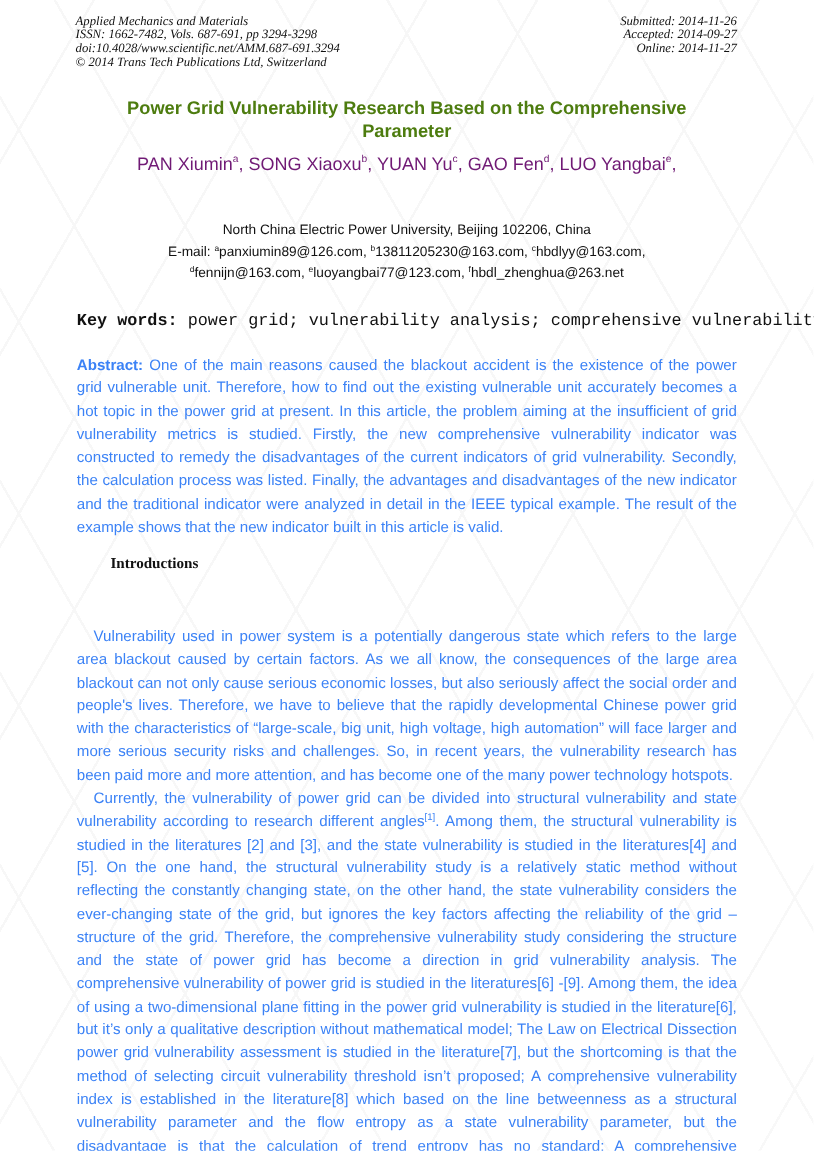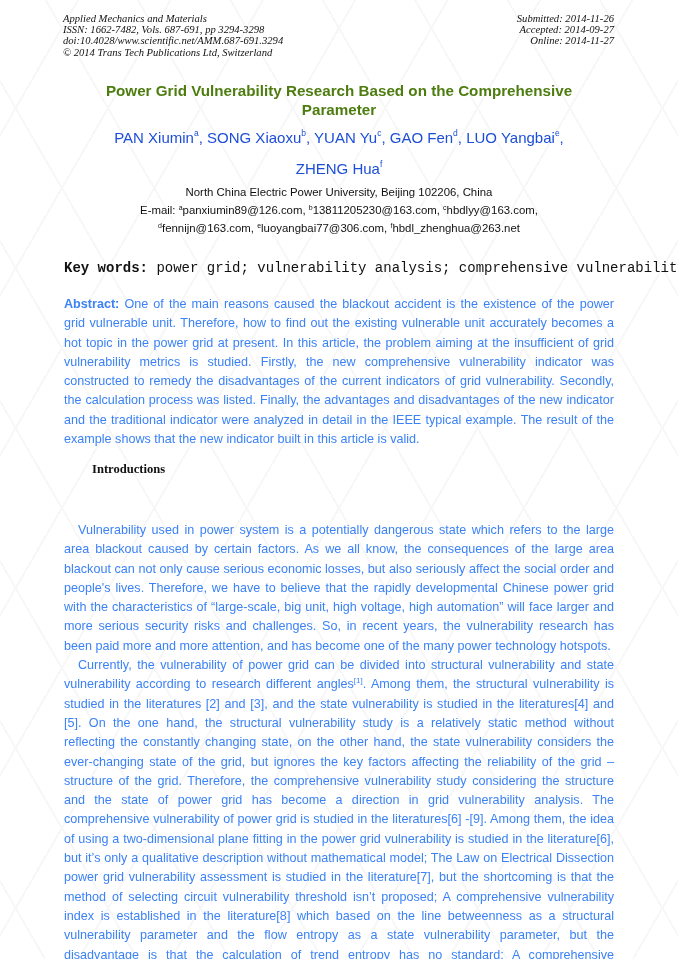--- a/index.html
+++ b/index.html
@@ -66,21 +66,21 @@
     }
     .authors {
       position: absolute;
       left: 64px;
       width: 550px;
       top: 122px;
       text-align: center;
       font-family: "Liberation Sans", sans-serif;
       font-size: 15px;
       line-height: 31px;
-      color: #1d4ed8;
+      color: #701a75;
     }
     .authors sup {
       font-size: 8.5px;
       vertical-align: 7px;
       line-height: 0;
     }
     .affil {
       position: absolute;
       left: 64px;
       width: 550px;
@@ -164,33 +164,30 @@
   </div>
 
   <div class="title">
     <div>Power Grid Vulnerability Research Based on the Comprehensive</div>
     <div>Parameter</div>
   </div>
 
   <div class="authors">
     <div>
       <span>PAN Xiumin</span><sup>a</sup><span>, </span><span>SONG Xiaoxu</span><sup>b</sup><span>, </span><span>YUAN Yu</span><sup>c</sup><span>, </span><span>GAO Fen</span><sup>d</sup><span>, </span><span>LUO Yangbai</span><sup>e</sup><span>,</span>
-    </div>
-    <div>
-      <span>ZHENG Hua</span><sup>f</sup>
     </div>
   </div>
 
   <div class="affil">
     <div>North China Electric Power University, Beijing 102206, China</div>
     <div>
       <span>E-mail: </span><sup>a</sup><span>panxiumin89@126.com</span><span>, </span><sup>b</sup><span>13811205230@163.com</span><span>, </span><sup>c</sup><span>hbdlyy@163.com</span><span>,</span>
     </div>
     <div>
-      <sup>d</sup><span>fennijn@163.com</span><span>, </span><sup>e</sup><span>luoyangbai77@306.com</span><span>, </span><sup>f</sup><span>hbdl_zhenghua@263.net</span>
+      <sup>d</sup><span>fennijn@163.com</span><span>, </span><sup>e</sup><span>luoyangbai77@123.com</span><span>, </span><sup>f</sup><span>hbdl_zhenghua@263.net</span>
     </div>
   </div>
 
   <div class="keywords">
     <span class="kw-label">Key words:</span><span> power grid; vulnerability analysis; comprehensive vulnerability</span>
   </div>
 
   <div class="body-text abstract">
     <span class="abs-label">Abstract:</span><span> One of the main reasons caused the blackout accident is the existence of the power grid vulnerable unit. Therefore, how to find out the existing vulnerable unit accurately becomes a hot topic in the power grid at present. In this article, the problem aiming at the insufficient of grid vulnerability metrics is studied. Firstly, the new comprehensive vulnerability indicator was constructed to remedy the disadvantages of the current indicators of grid vulnerability. Secondly, the calculation process was listed. Finally, the advantages and disadvantages of the new indicator and the traditional indicator were analyzed in detail in the IEEE typical example. The result of the example shows that the new indicator built in this article is valid.</span>
   </div>

